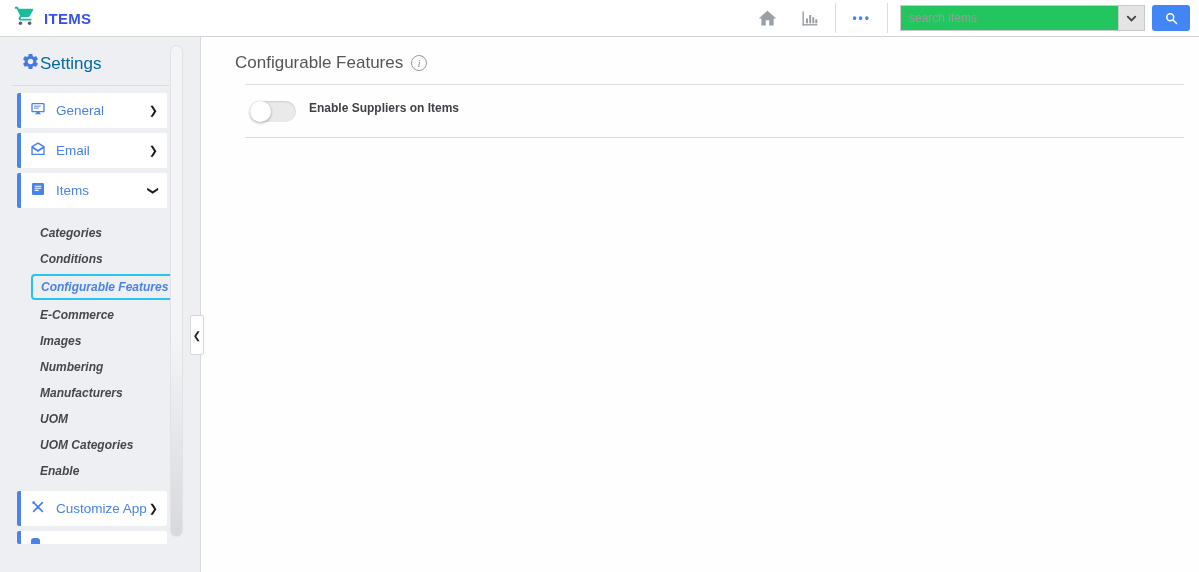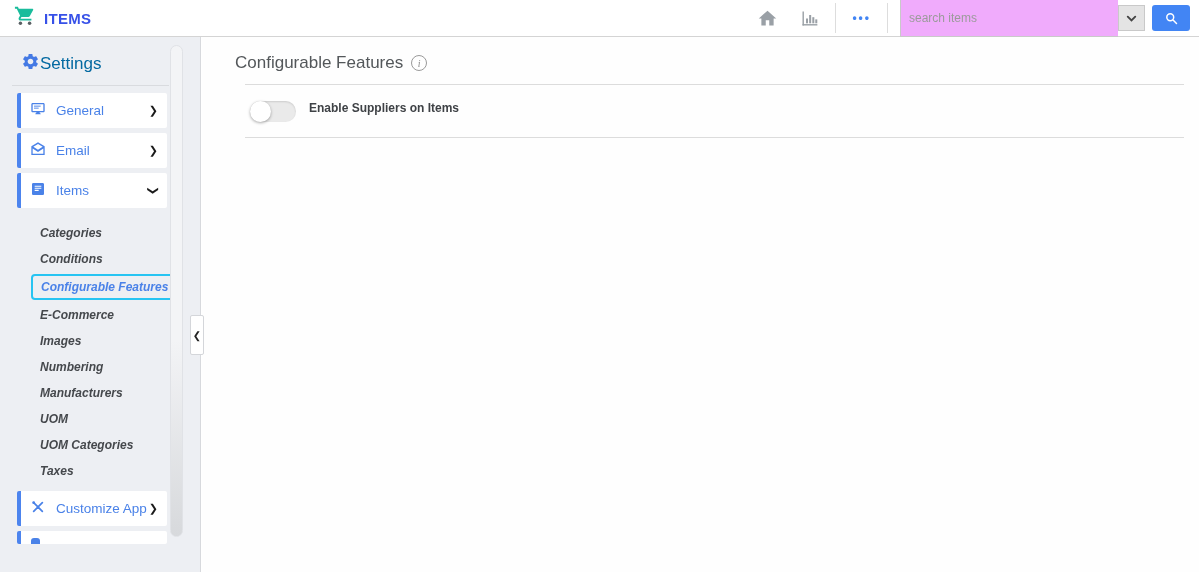--- a/index.html
+++ b/index.html
@@ -12,22 +12,22 @@
   .logo { display:flex; align-items:center; margin-left:14px; cursor:pointer; }
   .logo-text { margin-left:8px; font-size:15px; font-weight:bold; color:#3751e8; letter-spacing:.3px; }
   .header-right { margin-left:auto; display:flex; align-items:center; padding-right:9px; }
   .hicon { width:24px; height:24px; display:flex; align-items:center; justify-content:center; cursor:pointer; }
   .hicon.home { margin-right:18px; }
   .hicon.chart { margin-right:14px; }
   .vdiv { width:1px; height:30px; background:#ddd; }
   .ellipsis { color:#4285f4; font-size:12px; font-weight:bold; letter-spacing:2px;
     padding:0 16px; cursor:pointer; line-height:30px; }
   .search-group { display:flex; align-items:center; margin-left:12px; }
-  .search-input { width:218px; height:38px; border:1px solid #c9c9c9; border-right:none;
-    padding:0 8px; font-size:12px; color:#333; outline:none; background:#f0abfc; }
+  .search-input { width:218px; height:26px; border:1px solid #c9c9c9; border-right:none;
+    padding:0 8px; font-size:12px; color:#333; outline:none; background:#22c55e; }
   .search-input::placeholder { color:#9b9b9b; }
   .dd-btn { width:27px; height:26px; background:#e4e4e4; border:1px solid #c9c9c9;
     display:flex; align-items:center; justify-content:center; cursor:pointer; }
   .search-btn { width:38px; height:26px; background:#4285f4; border:none; border-radius:3px;
     margin-left:7px; display:flex; align-items:center; justify-content:center; cursor:pointer; }
 
   
   .sidebar { position:absolute; left:0; top:37px; width:201px; height:535px;
     background:#edeff3; border-right:1px solid #d7d9dd; }
   .settings-head { display:flex; align-items:center; padding:15px 0 0 21px; }
@@ -171,21 +171,21 @@
   <div class="submenu">
     <div class="subitem"><span class="sl">Categories</span></div>
     <div class="subitem"><span class="sl">Conditions</span></div>
     <div class="subitem selected"><span class="sl">Configurable Features</span></div>
     <div class="subitem"><span class="sl">E-Commerce</span></div>
     <div class="subitem"><span class="sl">Images</span></div>
     <div class="subitem"><span class="sl">Numbering</span></div>
     <div class="subitem"><span class="sl">Manufacturers</span></div>
     <div class="subitem"><span class="sl">UOM</span></div>
     <div class="subitem"><span class="sl">UOM Categories</span></div>
-    <div class="subitem"><span class="sl">Taxes</span></div>
+    <div class="subitem"><span class="sl">Enable</span></div>
   </div>
 
   <div class="side-card customize">
     <span>
       <svg viewBox="0 0 24 24" width="16" height="16">
           <path d="M5.5 5.5l13 13M18.5 5.5l-13 13" fill="none" stroke="#4a82e8" stroke-width="2.6" stroke-linecap="round"></path>
           <circle cx="5.5" cy="5.5" r="2.1" fill="#4a82e8"></circle>
         </svg>
     </span>
     <span class="lbl">Customize App</span>

